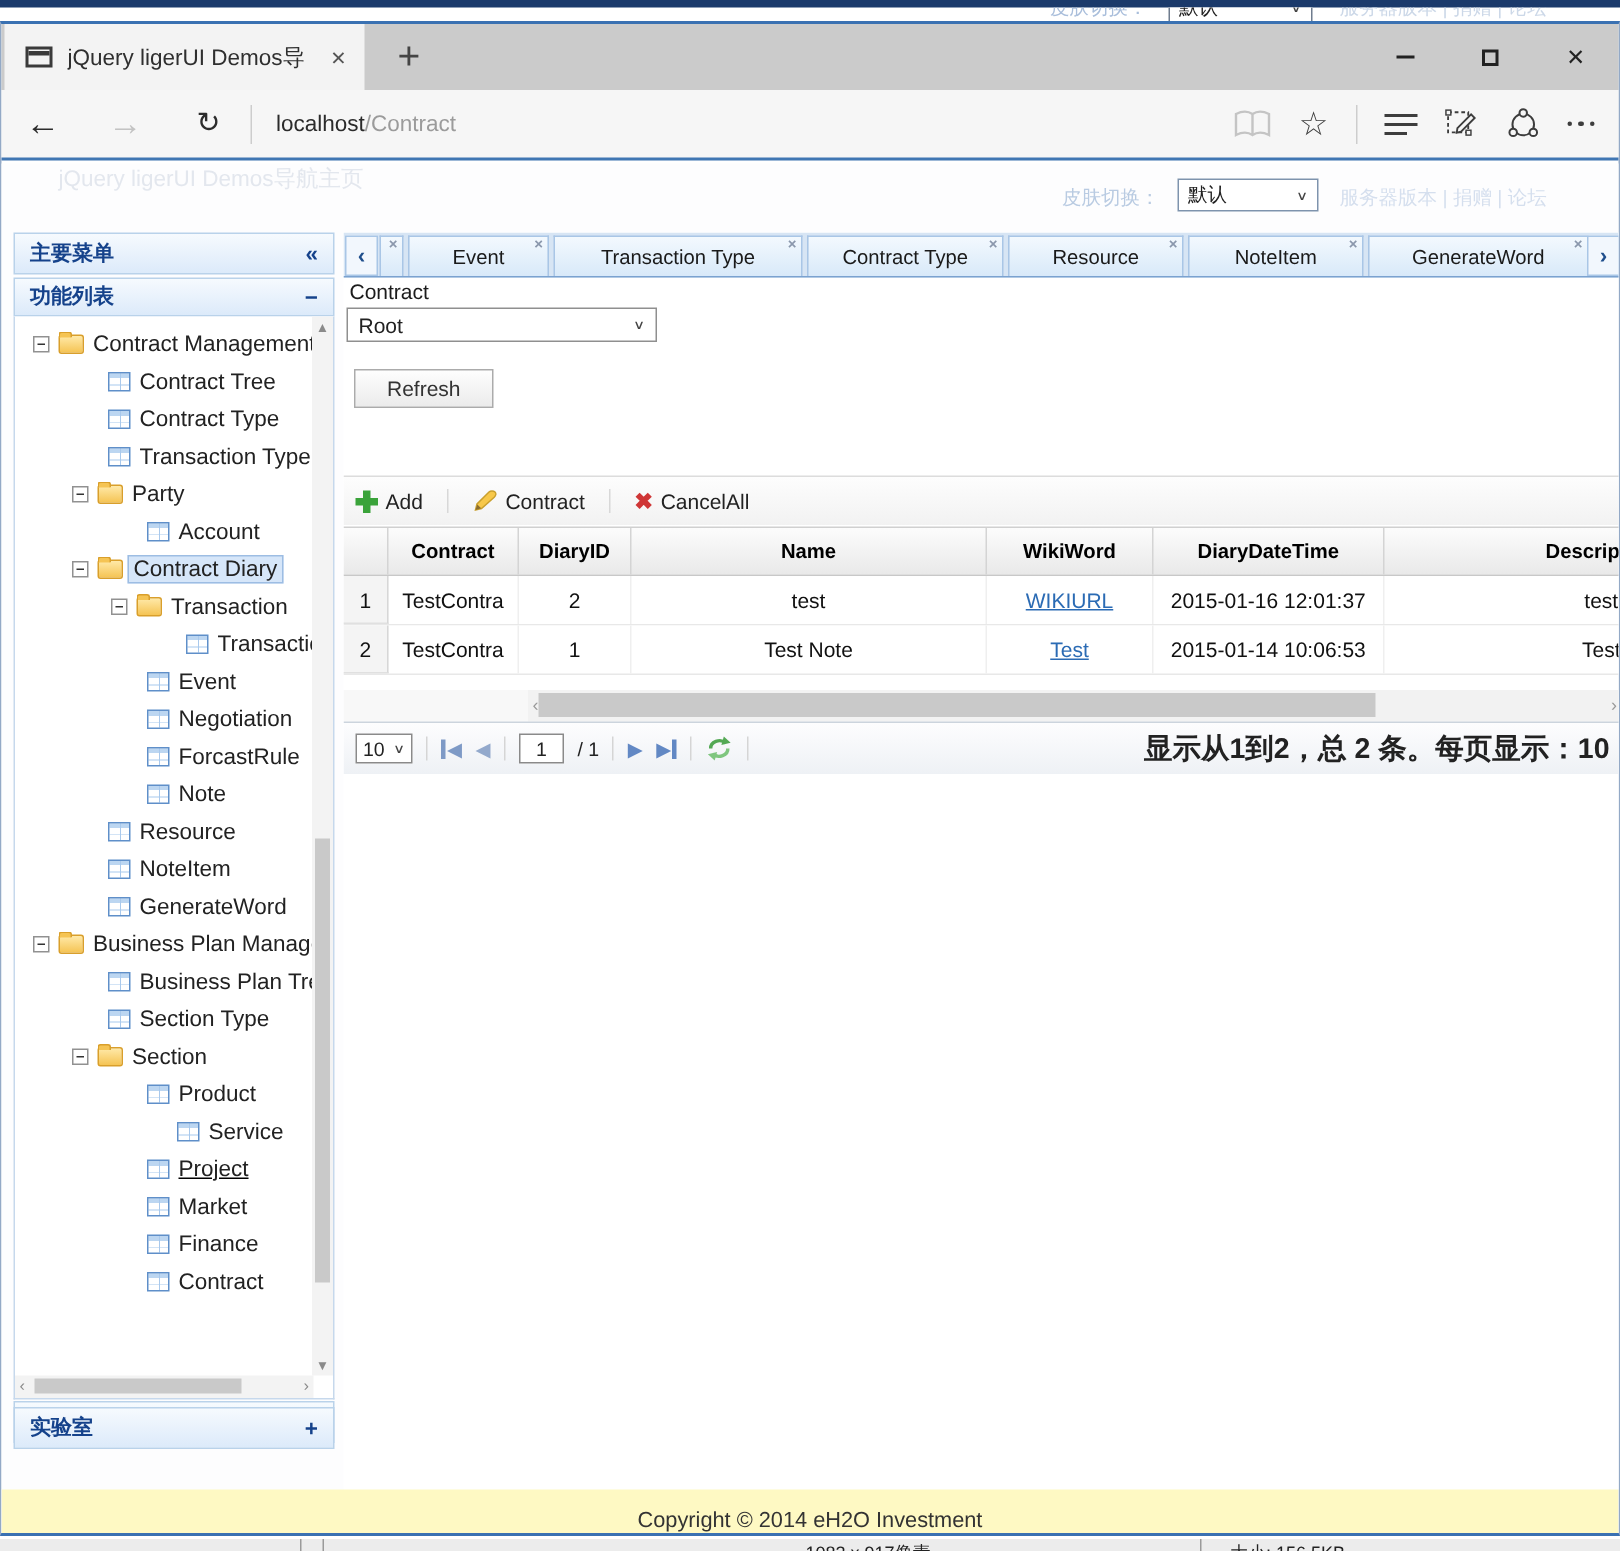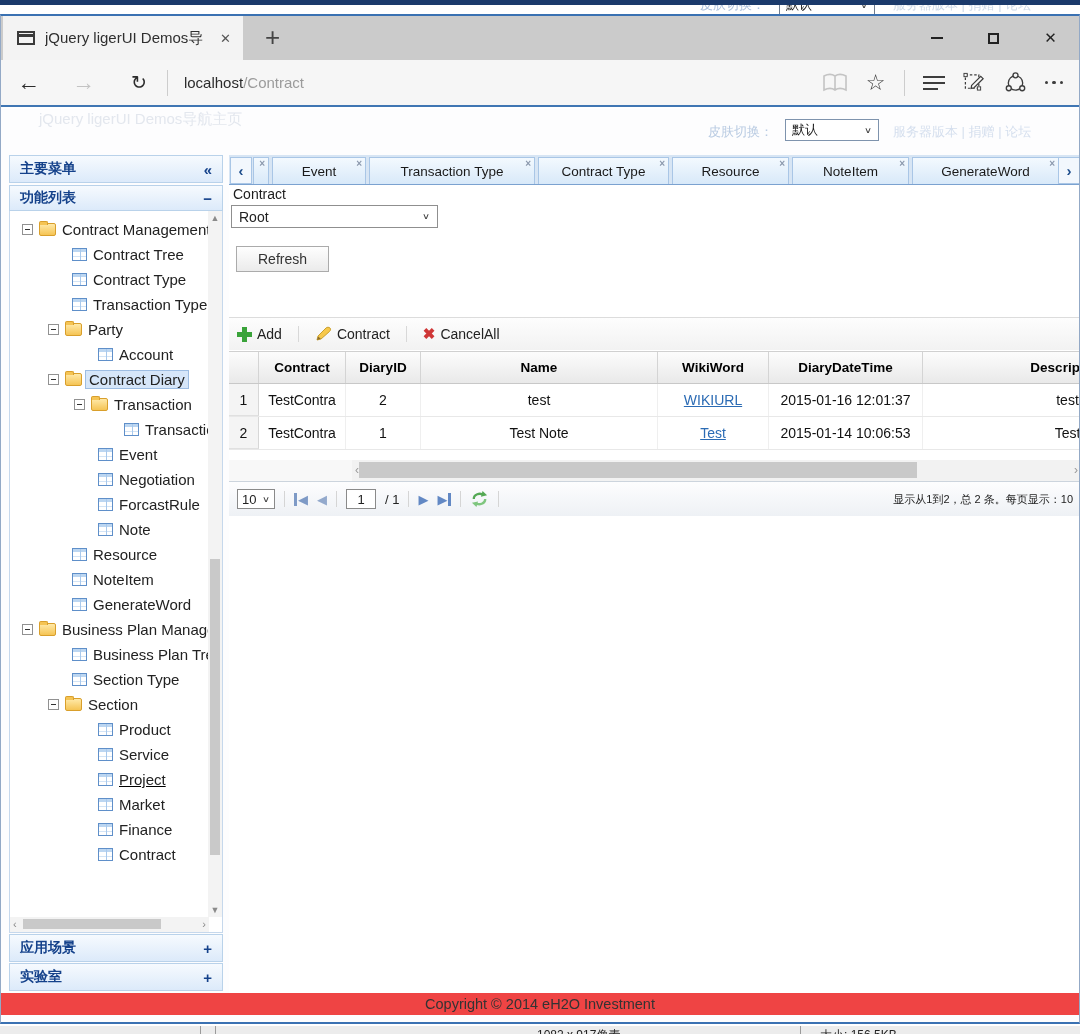--- a/index.html
+++ b/index.html
@@ -65,21 +65,21 @@
 
   
   .acc-header { position:absolute; left:8px; width:214px; height:28px;
                 background:linear-gradient(#f6fafe,#dceafa); border:1px solid #b9d2ea;
                 display:flex; align-items:center; justify-content:space-between; padding:0 10px;
                 font-size:14px; font-weight:bold; color:#15428b; }
   .acc-header .hdr-ico { font-size:15px; font-weight:bold; color:#15428b; }
   #panel-main { top:46px; }
   #panel-list { top:76px; height:26px; }
   #panel-scene { top:825px; }
-  #panel-lab { top:854px; }
+  #panel-lab { top:829px; }
 
   .tree-wrap { position:absolute; left:8px; top:102px; width:214px; height:722px; background:#fff;
                border:1px solid #c6d8ec; border-top:none; }
   .tree-view { position:absolute; left:0; top:0; width:199px; height:706px; overflow:hidden; padding-top:6px; }
   .tree-row { height:25px; display:flex; align-items:center; white-space:nowrap; }
   .expand-box { width:11px; height:11px; border:1px solid #919191; background:#fff; position:relative; margin-right:6px; flex:0 0 auto; }
   .expand-box::after { content:""; position:absolute; left:2px; right:2px; top:4px; height:1px; background:#333; }
   .folder-icon { width:17px; height:13px; background:linear-gradient(#ffe9a8,#f5c454); border:1px solid #d99f2b;
                  border-radius:2px; position:relative; margin-right:6px; flex:0 0 auto; }
   .folder-icon::before { content:""; position:absolute; left:-1px; top:-3px; width:7px; height:3px;
@@ -153,23 +153,23 @@
   .pg-select { width:38px; height:20px; border:1px solid #8a8a8a; background:#fff; display:flex; align-items:center;
                justify-content:space-between; padding:0 4px; font-size:13px; color:#222; }
   .pg-btn { font-size:13px; line-height:13px; }
   .pg-first { color:#7e9ac6; border-left:3px solid #7e9ac6; padding-left:1px; }
   .pg-prev { color:#93a9cc; }
   .pg-next { color:#6288c4; }
   .pg-last { color:#6288c4; border-right:3px solid #6288c4; padding-right:1px; }
   .pg-input { width:30px; height:20px; border:1px solid #8a8a8a; font-size:13px; text-align:center;
               font-family:"Liberation Sans",sans-serif; color:#222; }
   .pg-total { font-size:13px; color:#222; }
-  .pg-info { margin-left:auto; font-size:11px; color:#222; }
-
-  .footer { position:absolute; left:0; top:884px; width:1078px; height:22px; background:#ef4444;
+  .pg-info { margin-left:auto; font-size:19px; color:#222;font-weight:bold; }
+
+  .footer { position:absolute; left:0; top:884px; width:1078px; height:41px; background:#fef9c3;
             display:flex; align-items:center; justify-content:center; font-size:14.5px; color:#333; }
 
   
   .behind-bottom { position:absolute; left:0; top:1026px; width:1080px; height:8px; background:#ececec; overflow:hidden; }
   .bb-text { position:absolute; top:1px; font-size:12px; color:#222; }
   .bb-bar { position:absolute; top:0; width:1px; height:8px; background:#9a9a9a; }
 </style>
 </head>
 <body>
 
@@ -348,21 +348,21 @@
           </div>
           <div class="tree-row" style="padding-left: 38px;">
             <span class="expand-box"></span>
             <span class="folder-icon"></span>
             <span class="tree-label">Section</span>
           </div>
           <div class="tree-row" style="padding-left: 88px;">
             <span class="table-icon"></span>
             <span class="tree-label">Product</span>
           </div>
-          <div class="tree-row" style="padding-left: 88px;">
+          <div class="tree-row" style="padding-left: 88px; justify-content: center;">
             <span class="table-icon"></span>
             <span class="tree-label">Service</span>
           </div>
           <div class="tree-row" style="padding-left: 88px; text-decoration: underline;">
             <span class="table-icon"></span>
             <span class="tree-label">Project</span>
           </div>
           <div class="tree-row" style="padding-left: 88px;">
             <span class="table-icon"></span>
             <span class="tree-label">Market</span>

